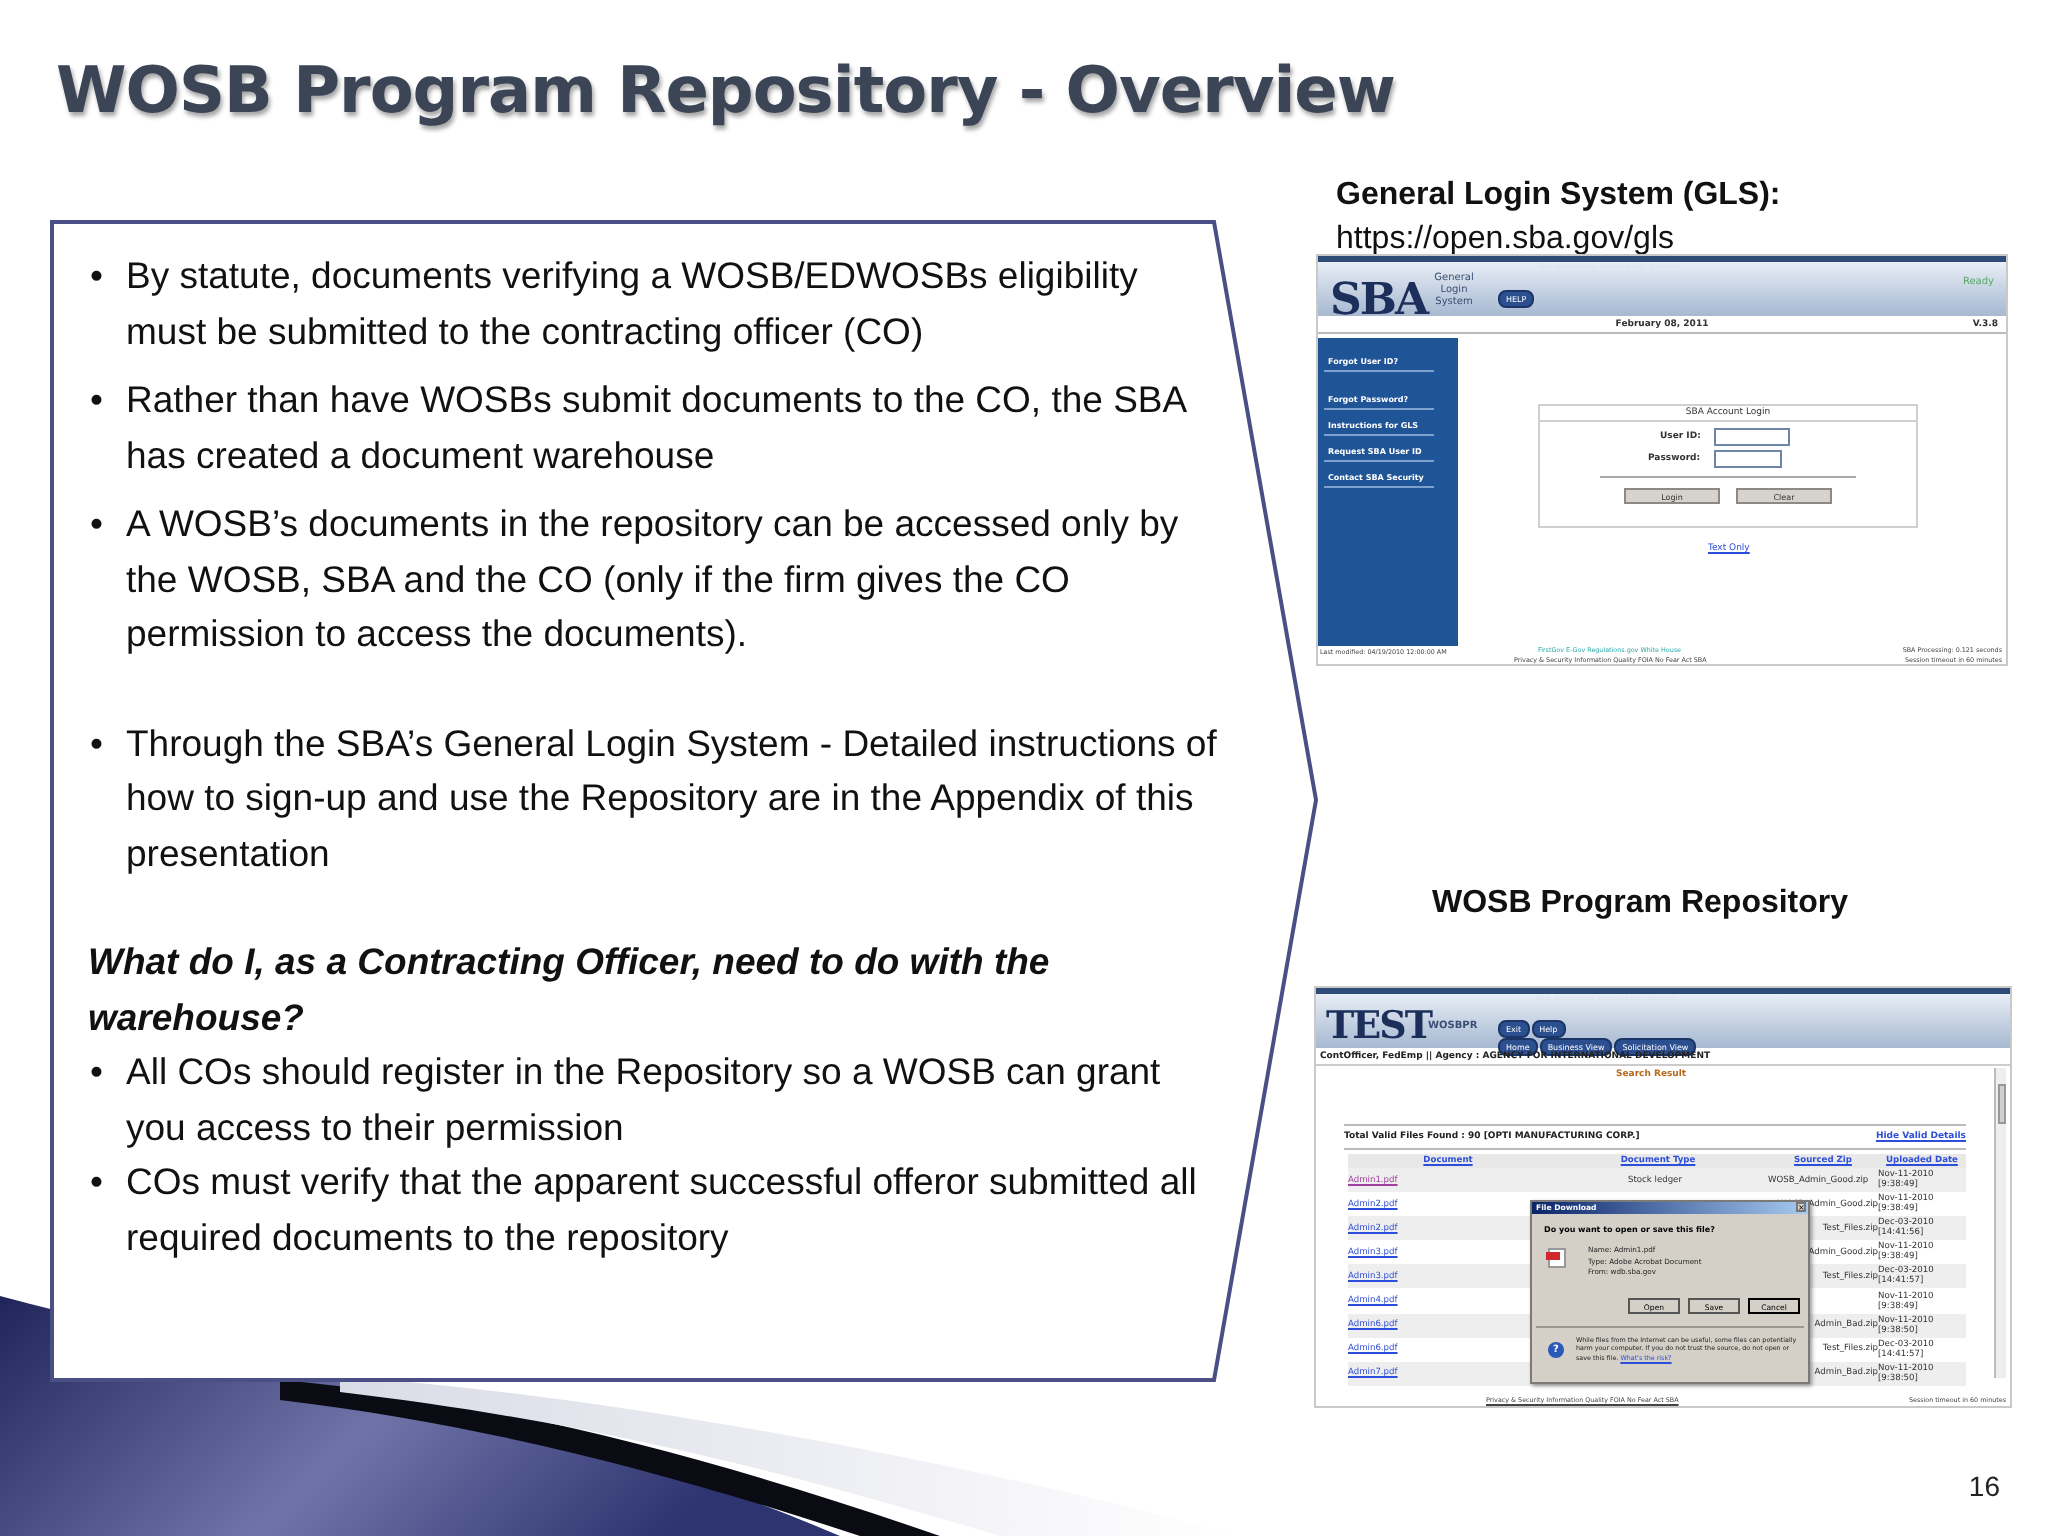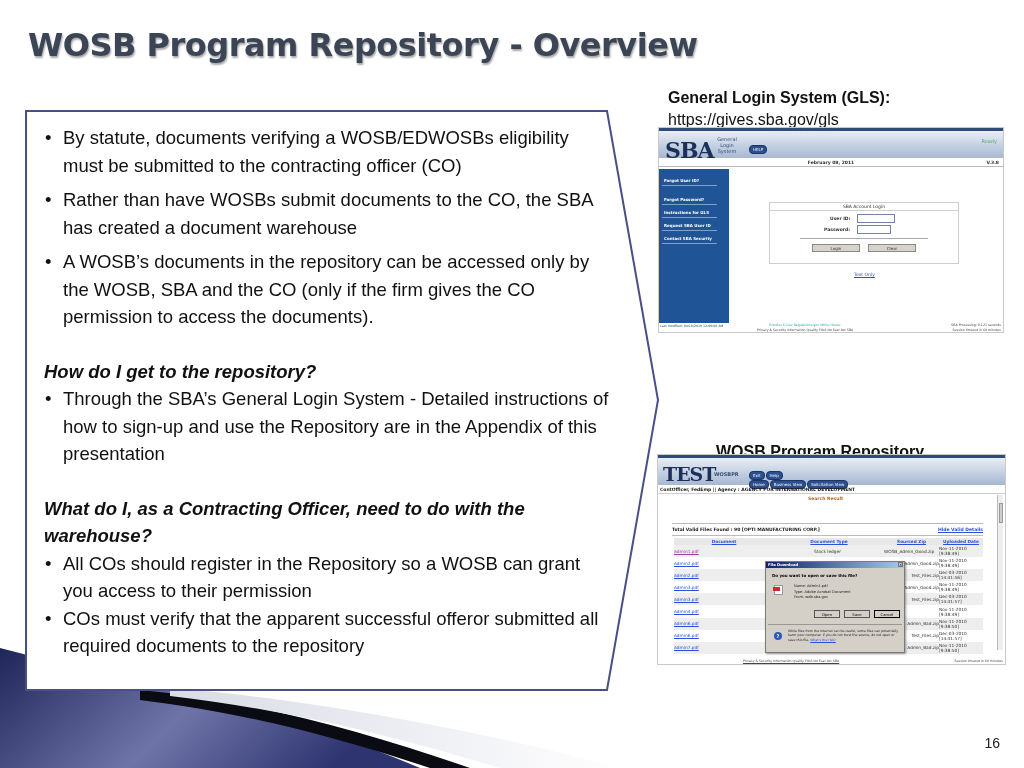--- a/index.html
+++ b/index.html
@@ -32,21 +32,21 @@
 
   
   .caption { position: absolute; font-family: "Liberation Sans", sans-serif; font-size: 16px; color: #111; }
   .caption b { font-weight: bold; }
   .gls-caption { left: 668px; top: 87px; line-height: 22px; }
   .repo-caption { left: 668px; top: 443px; font-weight: bold; margin-left: 48px; }
 
   
   .shot { position: absolute; background: #fff; border: 1px solid #c9c9c9; overflow: hidden; font-family: "DejaVu Sans", sans-serif; }
   .gls-shot { left: 658px; top: 127px; width: 346px; height: 206px; }
-  .repo-shot { left: 657px; top: 454px; width: 349px; height: 211px; }
+  .repo-shot { left: 657px; top: 493px; width: 349px; height: 211px; }
 
   .hdr { position: absolute; left: 0; top: 0; right: 0; height: 30px;
     background: linear-gradient(#e9eef6, #b9c8dc 70%, #a7b8d0); border-top: 3px solid #2f4b77; }
   .navstrip { position: absolute; left: 110px; top: 0; font-size: 3px; color: #d8e0ec; letter-spacing: 0.4px; }
   .logo-sba { position: absolute; left: 6px; top: 6px; font-family: "DejaVu Serif", serif; font-weight: bold;
     font-size: 22px; color: #1c2f5a; letter-spacing: -1px; }
   .logo-sub { position: absolute; left: 55px; top: 5px; font-size: 5px; line-height: 6px; color: #3a4f73; text-align: center; }
   .pill { display: inline-block; background: #2c4f8f; color: #fff; border-radius: 4px; font-size: 4px;
     padding: 1px 3px; margin-right: 1px; border: 1px solid #1a3566; }
   .pills { position: absolute; left: 90px; top: 5px; }
@@ -121,35 +121,34 @@
   <path d="M26,111 L607,111 L658,400 L607,690 L26,690 Z" fill="#ffffff" stroke="#4a4f86" stroke-width="2"></path>
 </svg>
 
 <div class="text-box">
   <ul class="bullets">
     <li>By statute, documents verifying a WOSB/EDWOSBs eligibility must be submitted to the contracting officer (CO)</li>
     <li class="gap-sm">Rather than have WOSBs submit documents to the CO, the SBA has created a document warehouse</li>
     <li class="gap-sm">A WOSB’s documents in the repository can be accessed only by the WOSB, SBA and the CO (only if the firm gives the CO permission to access the documents).</li>
   </ul>
   <div class="gap-lg"></div>
-  <div class="q-heading">How do I get to the repository?</div>
   <ul class="bullets">
     <li>Through the SBA’s General Login System - Detailed instructions of how to sign-up and use the Repository are in the Appendix of this presentation</li>
   </ul>
   <div class="gap-lg"></div>
   <div class="q-heading">What do I, as a Contracting Officer, need to do with the warehouse?</div>
   <ul class="bullets">
     <li>All COs should register in the Repository so a WOSB can grant you access to their permission</li>
     <li>COs must verify that the apparent successful offeror submitted all required documents to the repository</li>
   </ul>
 </div>
 
 <div class="caption gls-caption">
   <b>General Login System (GLS):</b><br>
-  <span>https://gives.sba.gov/gls</span>
+  <span>https://open.sba.gov/gls</span>
 </div>
 
 <div class="shot gls-shot">
   <div class="hdr">
     <span class="navstrip">Skip Navigation   Accessibility Options</span>
     <span class="logo-sba"><span>SBA</span></span>
     <span class="logo-sub" style="width:26px;">General Login System</span>
     <span class="pills"><span class="pill">HELP</span></span>
     <span class="hdr-right">Ready</span>
   </div>

